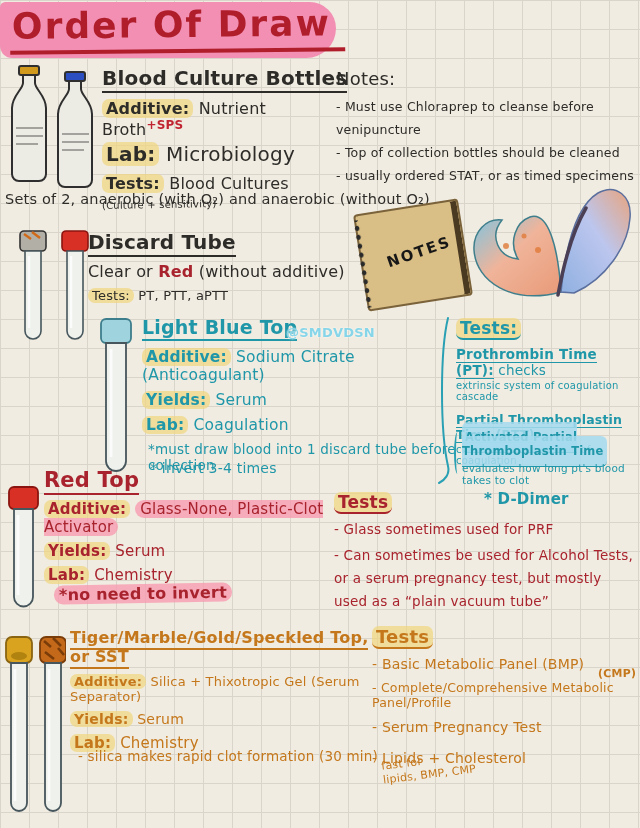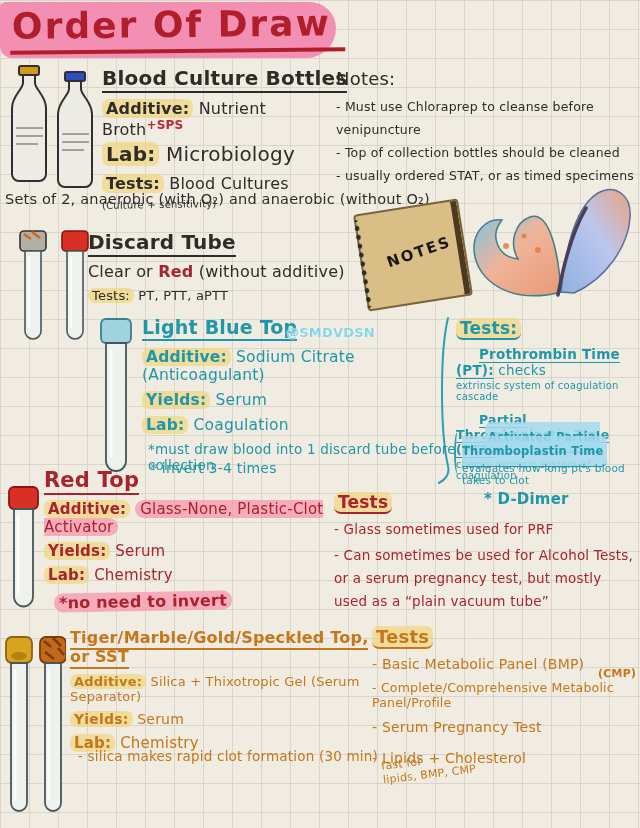--- a/index.html
+++ b/index.html
@@ -15,21 +15,21 @@
   .abs { position:absolute; }
   .hw { font-family:"DejaVu Sans", sans-serif; letter-spacing:0.2px; }
   .black { color:#2d2c29; }
   .redink { color:#a8232d; }
   .tealink { color:#1f97a9; }
   .orangeink { color:#c4771b; }
   .bold { font-weight:bold; }
   .u-black { border-bottom:2px solid #2d2c29; padding-bottom:1px; }
   .u-red { border-bottom:2px solid #a8232d; padding-bottom:1px; }
   .u-teal { border-bottom:2px solid #1f97a9; padding-bottom:1px;text-align:center; }
-  .u-teal-thin { border-bottom:1.5px solid #1f97a9;margin-left:23px; }
+  .u-teal-thin { border-bottom:1.5px solid #1f97a9; }
   .u-orange { border-bottom:2px solid #c4771b; padding-bottom:1px; }
   .hl-y { background:rgba(240,213,128,0.72); border-radius:7px; padding:0 4px; }
   .hl-p { background:rgba(247,154,175,0.78); border-radius:9px; padding:0 5px; }
   .hl-b { background:rgba(164,218,238,0.85); border-radius:6px; padding:8px 3px; }
   .tilt-1 { display:inline-block; transform:rotate(-1deg); }
   .title-blob {
     left:0; top:2px; width:336px; height:56px;
     background:#f38fb3; border-radius:6px 30px 34px 14px;
   }
   .page-title {
@@ -229,21 +229,21 @@
       <span class="hl-p">Glass-None, Plastic-Clot Activator</span>
     </div>
     <div style="font-size:15px;margin-top:6px">
       <span class="hl-y bold">Yields:</span>
       <span>Serum</span>
     </div>
     <div style="font-size:15px;margin-top:6px">
       <span class="hl-y bold">Lab:</span>
       <span>Chemistry</span>
     </div>
-    <div style="font-size:16px;margin-top:8px;margin-left:10px">
+    <div style="font-size:16px;margin-left:10px">
       <span class="hl-p tilt-1 bold">*no need to invert</span>
     </div>
   </div>
 
   <div class="abs hw redink" style="left:334px;top:492px;width:300px">
     <div class="bold" style="font-size:17px">
       <span class="hl-y u-red">Tests</span>
     </div>
     <div style="font-size:13.5px;margin-top:9px">- Glass sometimes used for PRF</div>
     <div style="font-size:13.5px;margin-top:7px;line-height:23px">- Can sometimes be used for Alcohol Tests, or a serum pregnancy test, but mostly used as a “plain vacuum tube”</div>

